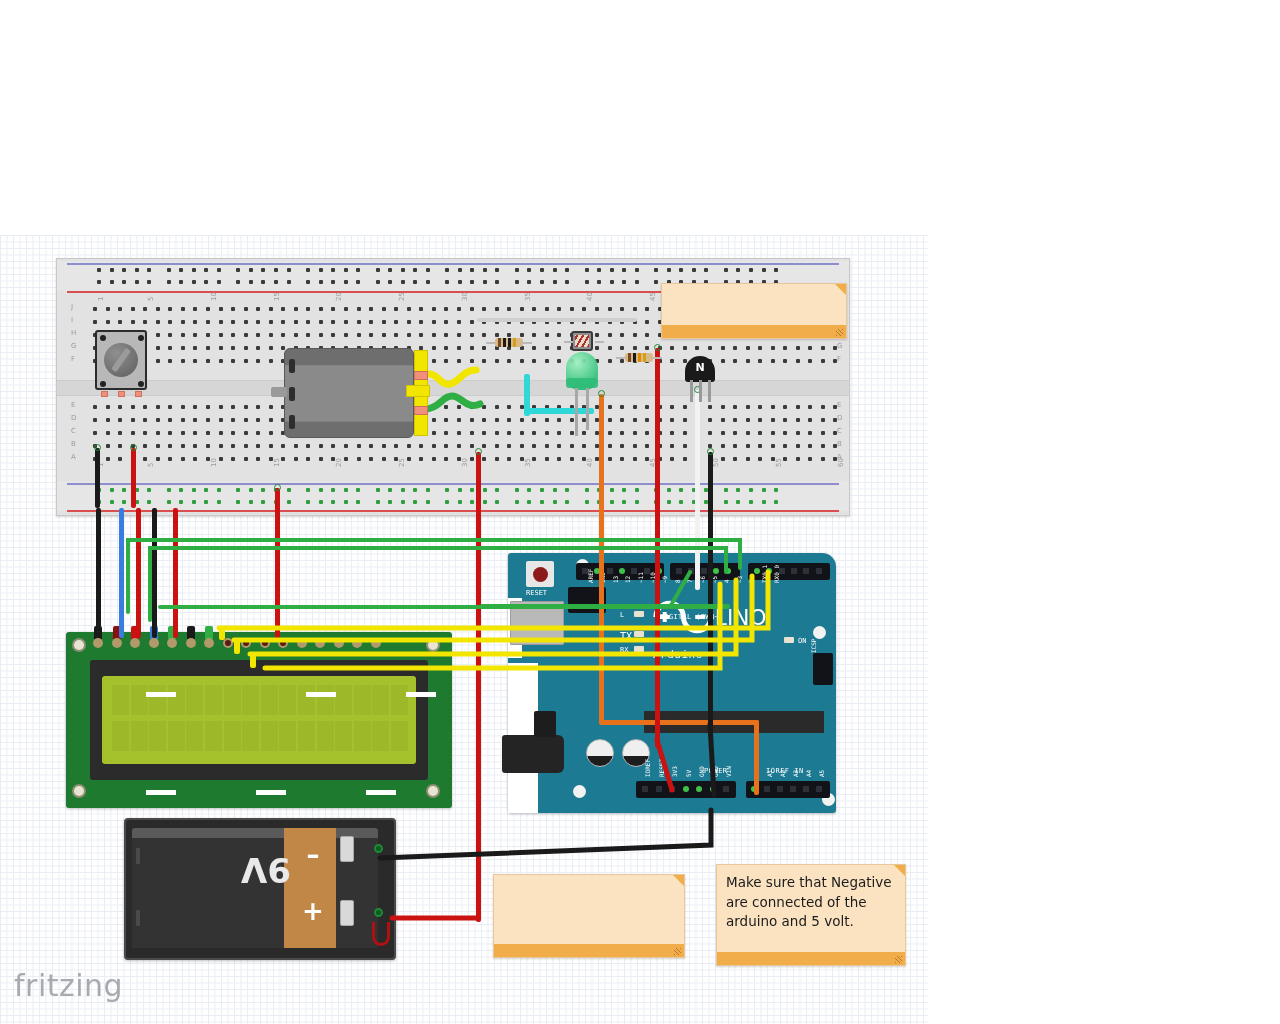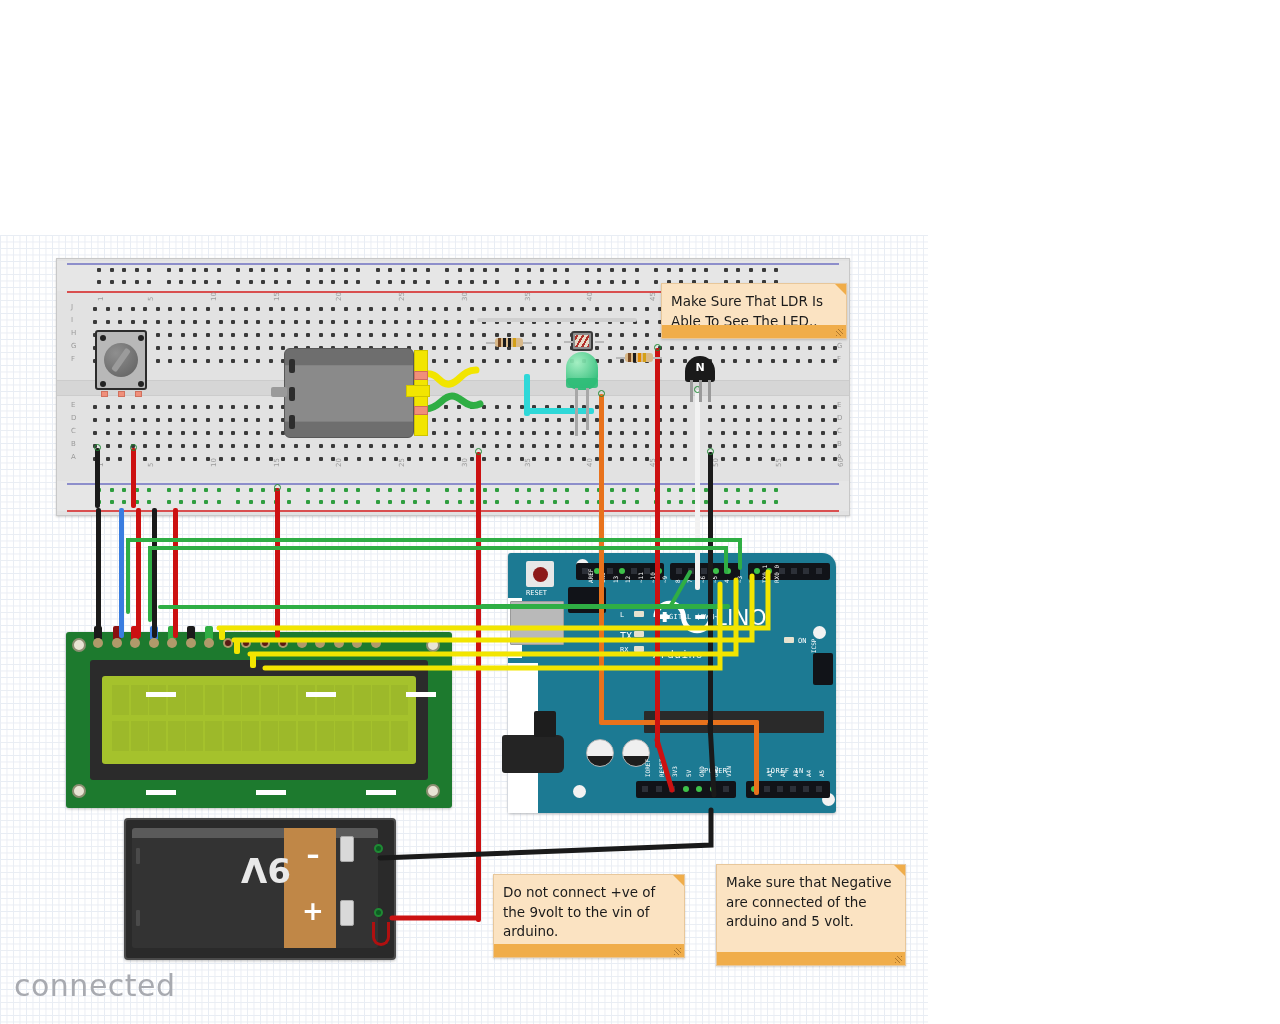--- a/index.html
+++ b/index.html
@@ -1369,34 +1369,32 @@
     <div class="bat-tick" style="left: 12px; top: 30px;"></div>
     <div class="bat-tick" style="left: 12px; top: 92px;"></div>
     <div class="bat-snap" style="left: 216px; top: 18px;"></div>
     <div class="bat-snap" style="left: 216px; top: 82px;"></div>
     <div class="bat-term" style="left: 250px; top: 26px;"></div>
     <div class="bat-term" style="left: 250px; top: 90px;"></div>
     <div style="position: absolute; left: 248px; top: 104px; width: 18px; height: 24px; border-top: none; border-right: 3px solid rgb(176, 16, 16); border-bottom: 3px solid rgb(176, 16, 16); border-left: 3px solid rgb(176, 16, 16); border-image: initial; border-radius: 0px 0px 9px 9px;"></div>
   </div>
 
 <div class="note" id="note0" style="left: 661px; top: 283px; width: 186px; height: 56px;">
-  <div class="txt">Make Sure That LDR Is Able To See The LED..</div>
   <div class="fold"></div>
   <div class="bar">
       <div class="grip"></div>
     </div>
 </div>
 <div class="note" id="note1" style="left: 493px; top: 874px; width: 192px; height: 84px;">
-  <div class="txt">Do not connect  +ve of the 9volt to the vin of arduino.</div>
   <div class="fold"></div>
   <div class="bar">
       <div class="grip"></div>
     </div>
 </div>
 <div class="note" id="note2" style="left: 716px; top: 864px; width: 190px; height: 102px;">
   <div class="txt">Make sure that Negative are connected of the arduino and 5 volt.</div>
   <div class="fold"></div>
   <div class="bar">
       <div class="grip"></div>
     </div>
 </div>
 
-<div id="logo" class="abs">connected</div>
+<div id="logo" class="abs">fritzing</div>
 
 </body></html>

